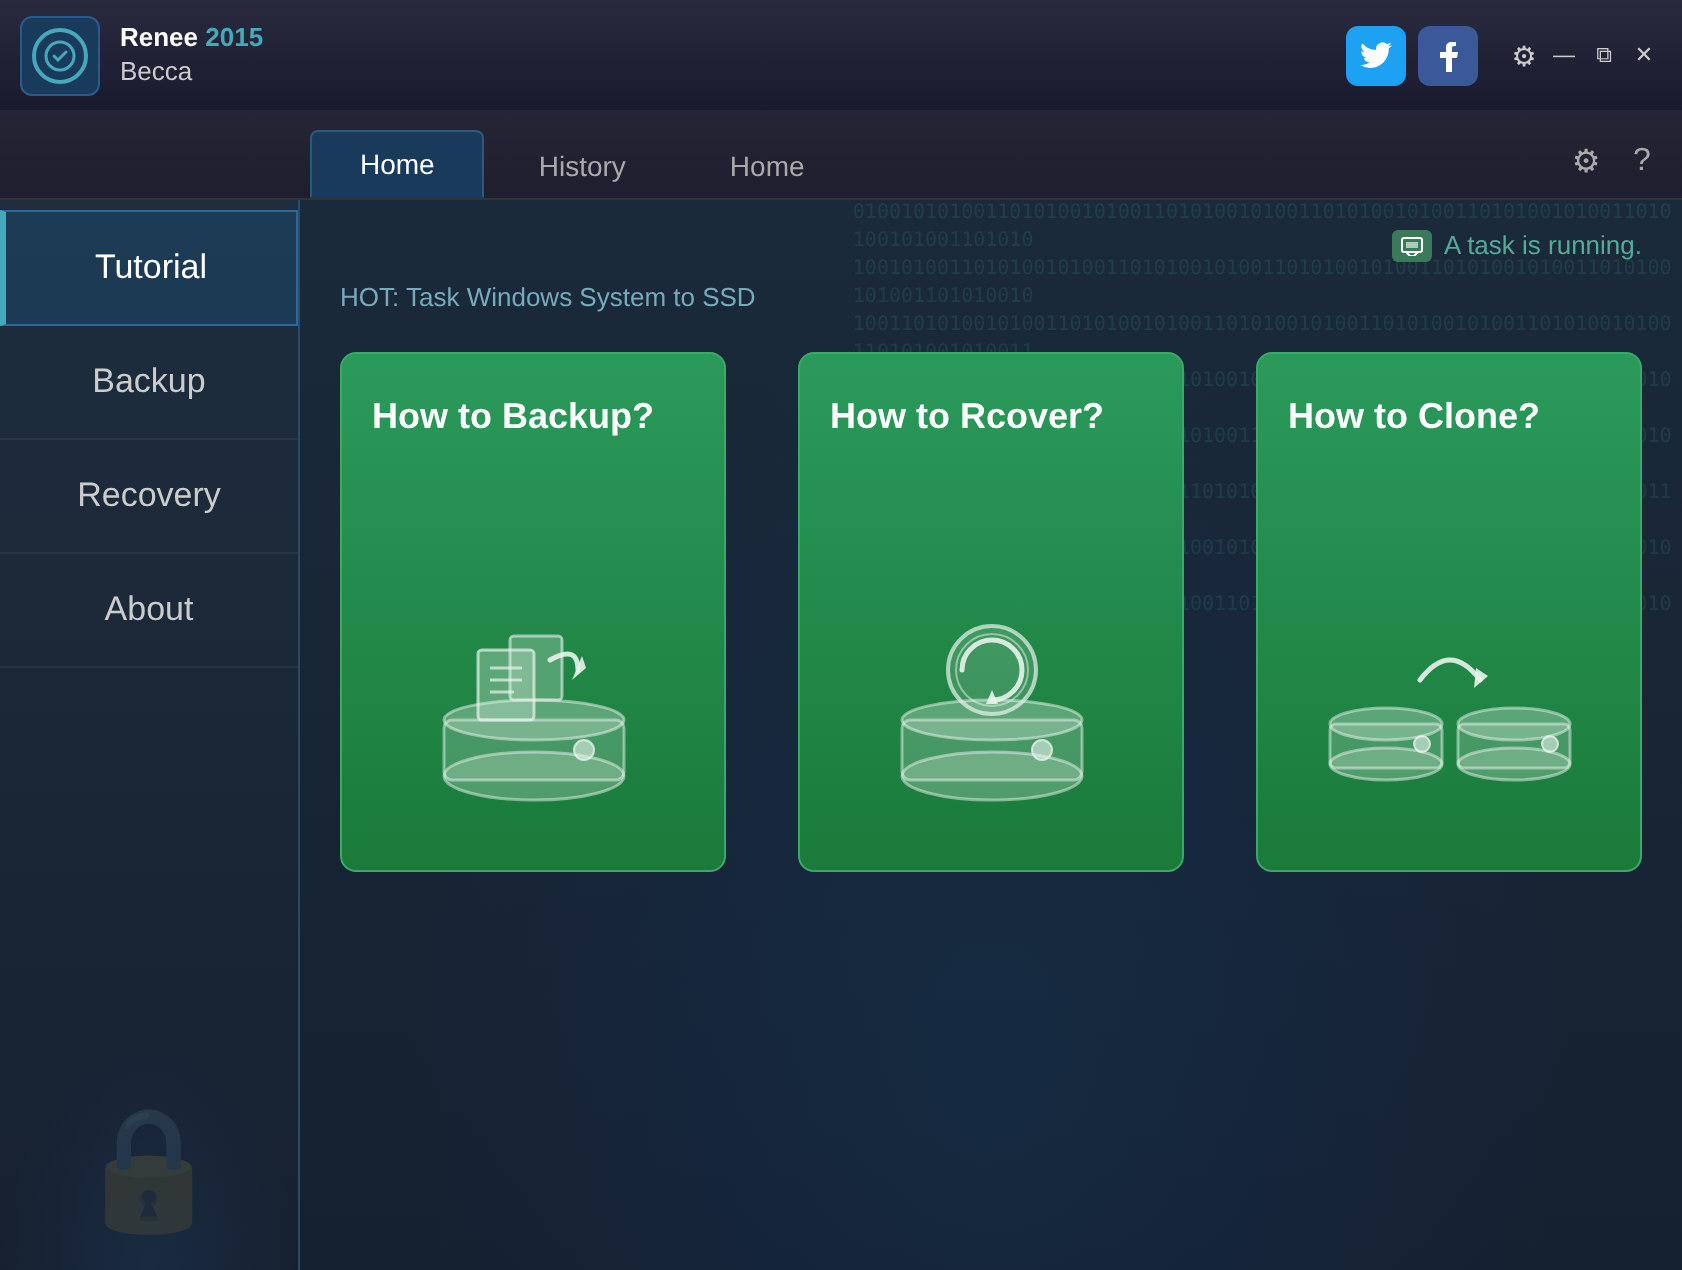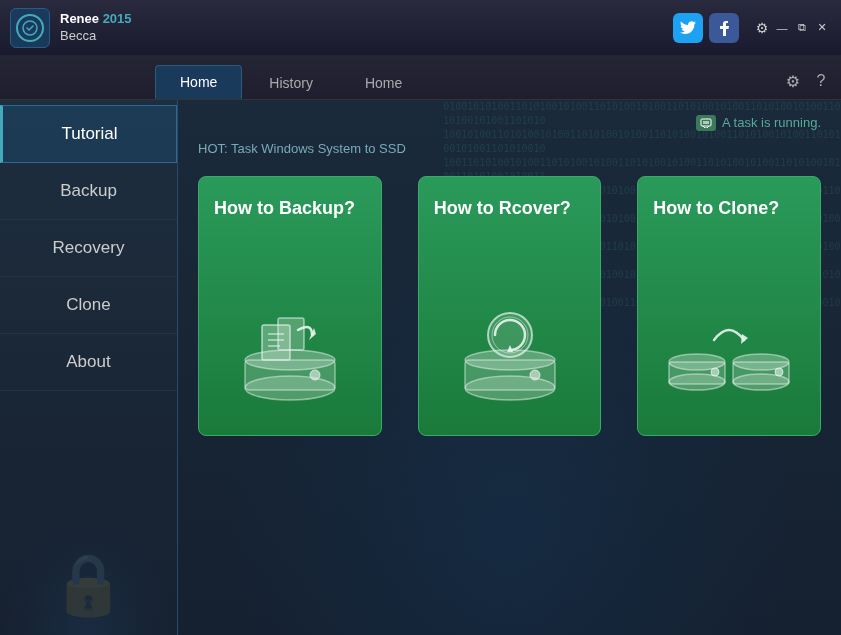--- a/index.html
+++ b/index.html
@@ -124,21 +124,21 @@
     }
 
     
     .main-layout {
       display: flex;
       height: calc(635px - 55px - 45px);
     }
 
     
     .sidebar {
-      width: 178px;
+      width: 150px;
       background: linear-gradient(180deg, #1e2e3e 0%, #162030 100%);
       border-right: 1px solid #2a4a6a;
       display: flex;
       flex-direction: column;
       padding-top: 5px;
       position: relative;
       overflow: hidden;
     }
     .sidebar::after {
       content: '';
@@ -332,21 +332,20 @@
     <div class="tab-action-icon">?</div>
   </div>
 </div>
 
 <div class="main-layout">
 
   <div class="sidebar">
     <div class="sidebar-item active">Tutorial</div>
     <div class="sidebar-item">Backup</div>
     <div class="sidebar-item">Recovery</div>
-    <div class="sidebar-item">Clone</div>
     <div class="sidebar-item">About</div>
 
     <div style="margin-top:auto;padding:15px;opacity:0.15;text-align:center;font-size:60px;color:#4ab;">🔒</div>
   </div>
 
   <div class="content-area">
 
     <div class="binary-bg">
       01001010100110101001010011010100101001101010010100110101001010011010100101001101010<br>
       10010100110101001010011010100101001101010010100110101001010011010100101001101010010<br>

